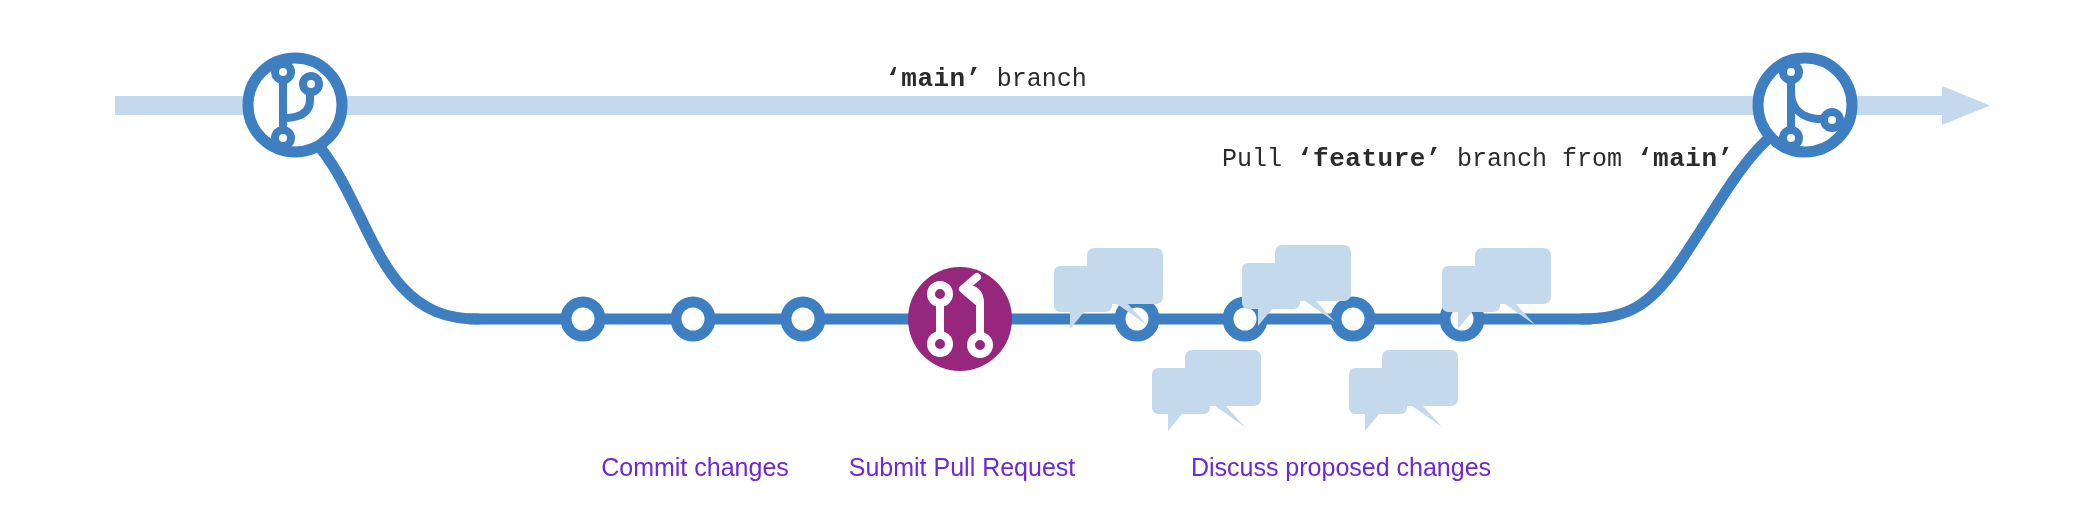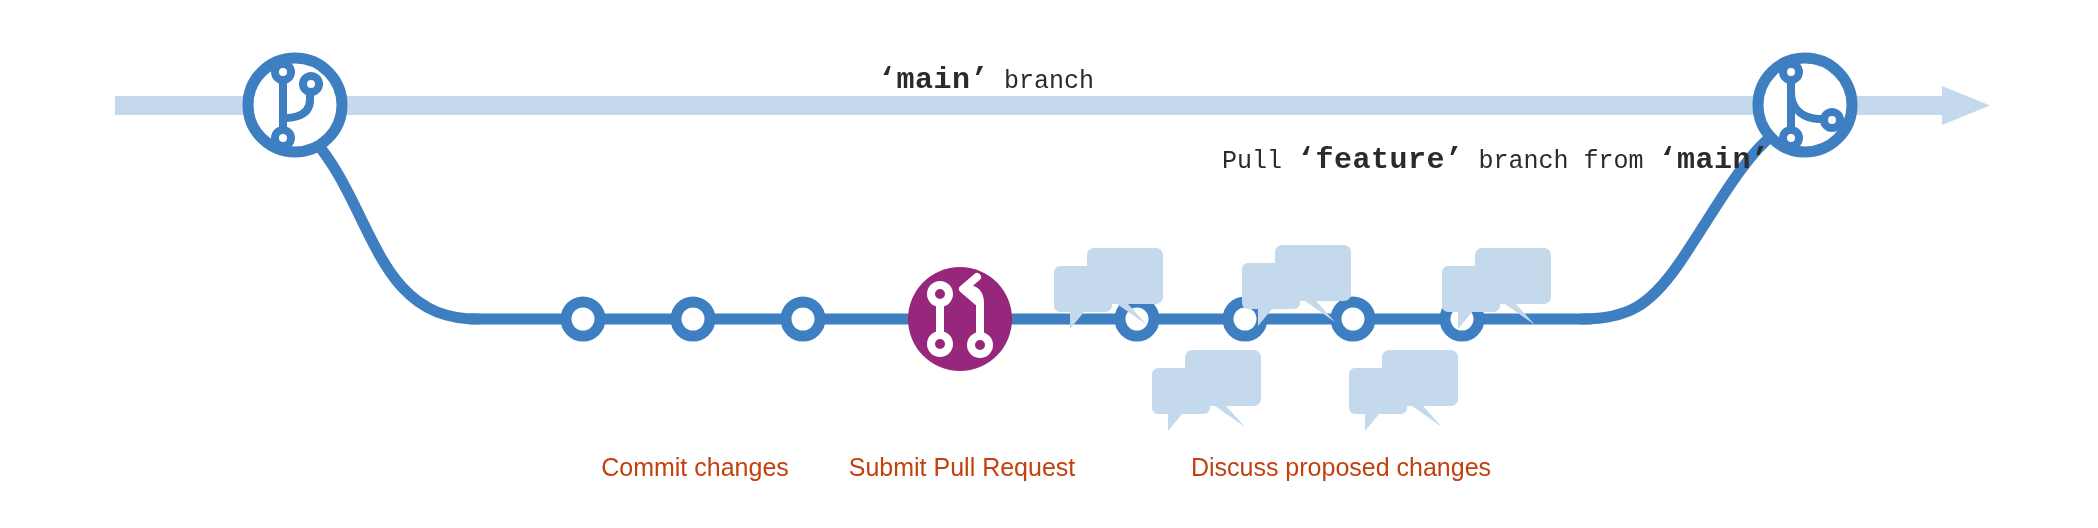--- a/index.html
+++ b/index.html
@@ -28,31 +28,31 @@
     position: absolute;
     white-space: nowrap;
     color: #2b2b2b;
     font-family: "Liberation Sans", sans-serif;
     font-size: 25px;
     line-height: 1;
   }
   .label .mono {
     font-family: "Liberation Mono", monospace;
     font-weight: bold;
-    font-size: 30px;
+    font-size: 26px;
     letter-spacing: 0.5px;
   }
   .label .plain {
     font-family: Liberation Mono, monospace;
     font-weight: normal;
   }
   .caption {
     position: absolute;
     white-space: nowrap;
-    color: #c2410c;
+    color: #6d28d9;
     font-family: "Liberation Sans", sans-serif;
     font-size: 25px;
     line-height: 1;
   }
   .centered {
     transform: translateX(-50%);
   }
 </style>
 </head>
 <body>

